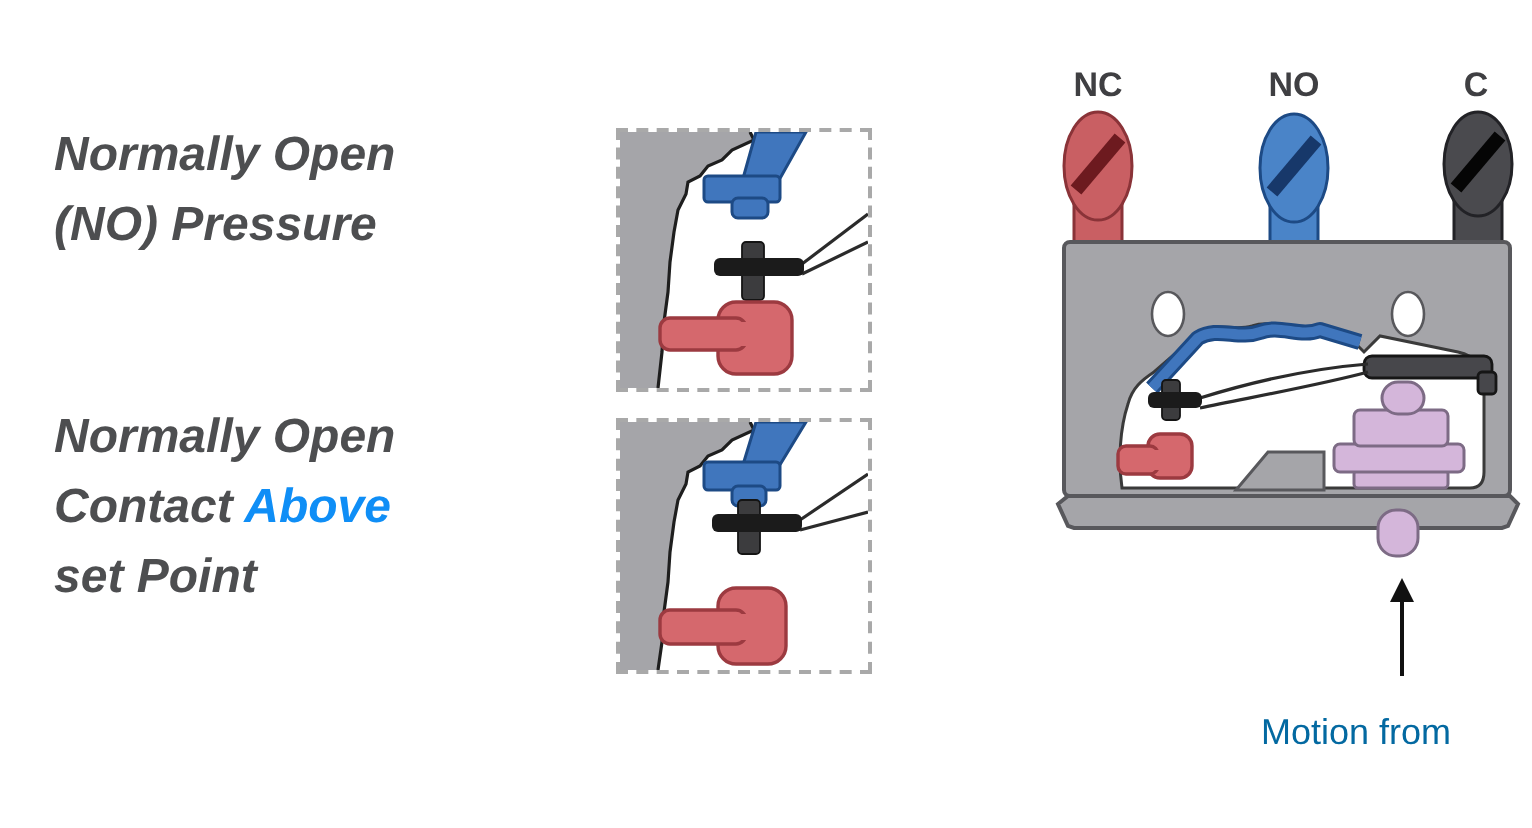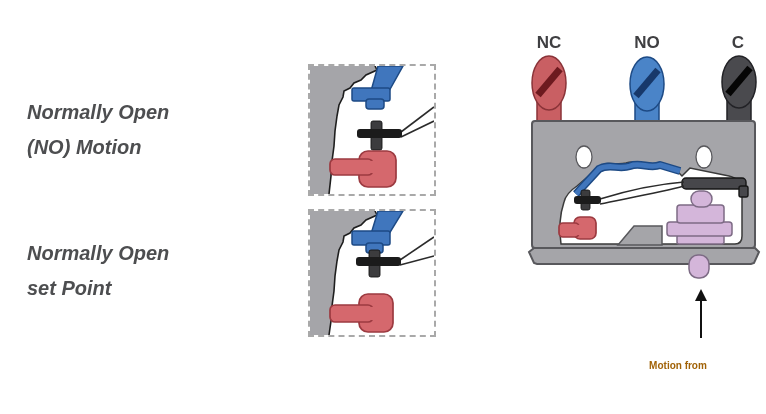--- a/index.html
+++ b/index.html
@@ -5,46 +5,45 @@
   html,body { margin:0; padding:0; }
   body {
     width:766px; height:414px;
     background:var(--page-bg,#fff);
     font-family:"Liberation Sans", sans-serif;
     position:relative; overflow:hidden;
   }
   .caption {
     position:absolute; left:27px; width:250px;
     font-weight:bold; font-style:italic;
-    font-size:20px; line-height:35px;
+    font-size:24px; line-height:35px;
     color:var(--caption-text,#4d4e50);
-    margin-top:35px;
   }
   .caption .accent { color:var(--caption-accent,#0f8ef6); }
   #caption-below { top:60px; }
   #caption-above { top:201px; }
 
   .inset {
     position:absolute; left:308px; width:128px;
     background:#fff;
     border:2px dashed #a9a9a9;
     box-sizing:border-box;
   }
   #inset-below { top:64px; height:132px; }
   #inset-above { top:209px; height:128px; }
   .inset svg { display:block; width:100%; height:100%; }
 
   #main-diagram { position:absolute; left:504px; top:0; width:286px; height:345px; }
   #main-diagram svg { display:block; width:100%; height:100%; }
 
   .motion-label {
     position:absolute; left:597px; top:358px; width:162px;
-    text-align:center; font-weight:bold;
-    font-size:10px; line-height:16px;
-    color:#a16207;
+    text-align:center; font-weight:normal;
+    font-size:18px; line-height:16px;
+    color:#0369a1;
   }
 
   
   .graypart  { fill:var(--body-gray,#a5a5a9); }
   .grayline  { fill:none; stroke:#1e1e1e; stroke-width:1.6; }
   .bodypart  { fill:var(--body-gray,#a5a5a9); stroke:var(--body-outline,#58585c); stroke-width:2; }
   .steppart  { fill:var(--body-gray,#a5a5a9); stroke:var(--body-outline,#58585c); stroke-width:1.5; }
   .cavity    { fill:#ffffff; stroke:#3a3a3a; stroke-width:1.5; }
   .hole      { fill:#ffffff; stroke:#58585c; stroke-width:1.3; }
   .bluepart  { fill:var(--lever-blue,#4076bd); stroke:var(--lever-blue-outline,#1d4a85); stroke-width:1.5; }
@@ -59,25 +58,26 @@
   .t-blue    { fill:var(--terminal-blue,#4a84c8); stroke:#1d4a85; stroke-width:1.5; }
   .t-dark    { fill:var(--terminal-dark,#4a4a4e); stroke:#222226; stroke-width:1.5; }
   .term-label{ font-family:"Liberation Sans",sans-serif; font-size:17px; font-weight:600;
                fill:var(--label-text,#3f3f42); text-anchor:middle; }
 </style>
 </head>
 <body>
 
 <div class="caption" id="caption-below">
   <div><span>Normally Open</span></div>
-  <div><span>(NO) Motion</span></div>
+  <div><span>(NO) Pressure</span></div>
 </div>
 
 <div class="caption" id="caption-above">
   <div><span>Normally Open</span></div>
+  <div><span>Contact </span><span class="accent">Above</span></div>
   <div><span>set Point</span></div>
 </div>
 
 <div class="inset" id="inset-below">
   <svg viewBox="0 0 124 128" preserveAspectRatio="none">
     <g>
       <path class="graypart" d="M0,0 L65,0 L67,4 L56,9 L51,14 L44,17 L40,22 L34,25 L33,31 L29,39 L27,50 L25,65 L24,80 L22,95 L21,110 L19,128 L0,128 Z"></path>
       <path class="grayline" d="M65,0 L67,4 L56,9 L51,14 L44,17 L40,22 L34,25 L33,31 L29,39 L27,50 L25,65 L24,80 L22,95 L21,110 L19,128"></path>
     </g>
     <g>

